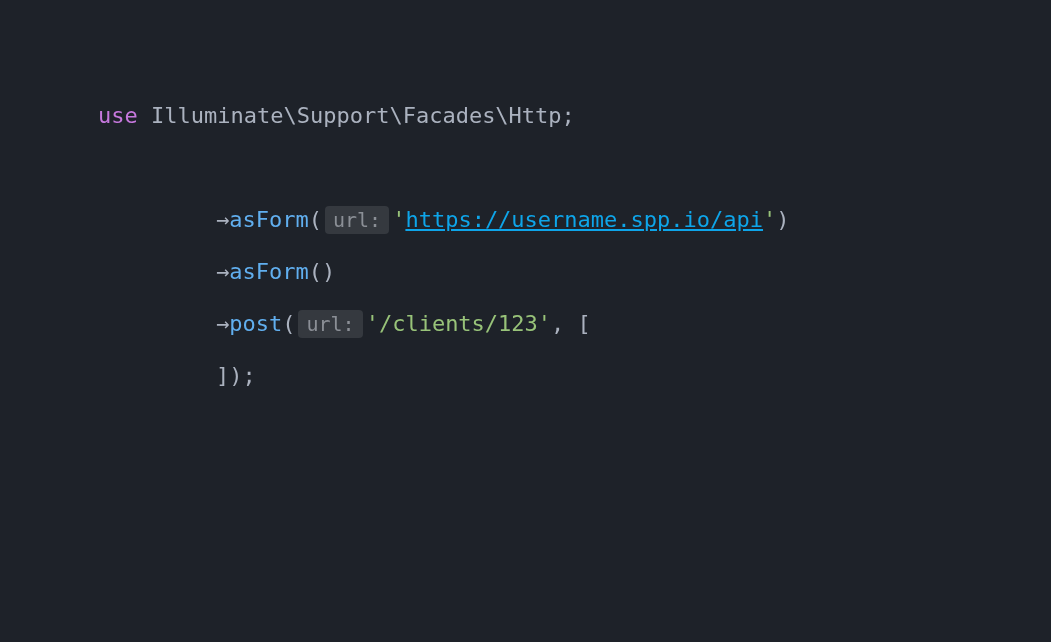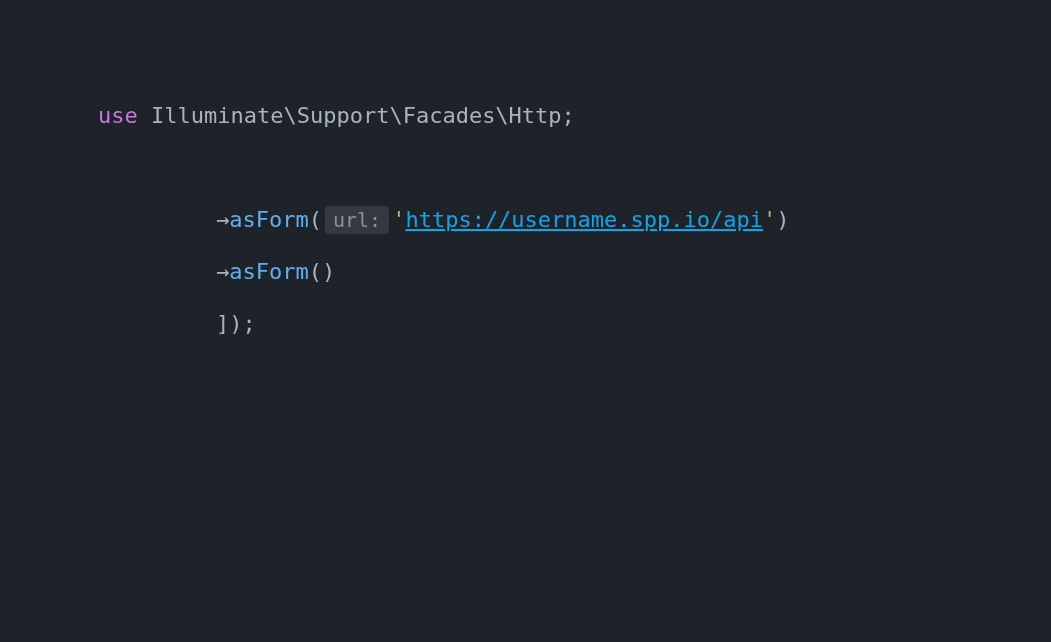--- a/index.html
+++ b/index.html
@@ -86,16 +86,17 @@
   <div class="line"><span class="keyword">use</span><span class="punct"> </span><span class="namespace">Illuminate\Support\Facades\Http</span><span class="punct">;</span></div>
 
   <div class="blank-line"></div>
 
 
 
   <div class="line indent1"><span class="arrow">→</span><span class="method">asForm</span><span class="punct">(</span><span class="hint">url:</span><span class="string">'</span><span class="string-url">https://username.spp.io/api</span><span class="string">'</span><span class="punct">)</span></div>
 
   <div class="line indent1"><span class="arrow">→</span><span class="method">asForm</span><span class="punct">()</span></div>
 
+  <div class="line indent1"><span class="arrow">→</span><span class="method">post</span><span class="punct">(</span><span class="hint">url:</span><span class="string">'/clients/123'</span><span class="punct">,</span><span class="punct"> [</span></div>
 
 
   <div class="line indent1"><span class="punct">]);</span></div>
 </div>
 
 </body></html>

